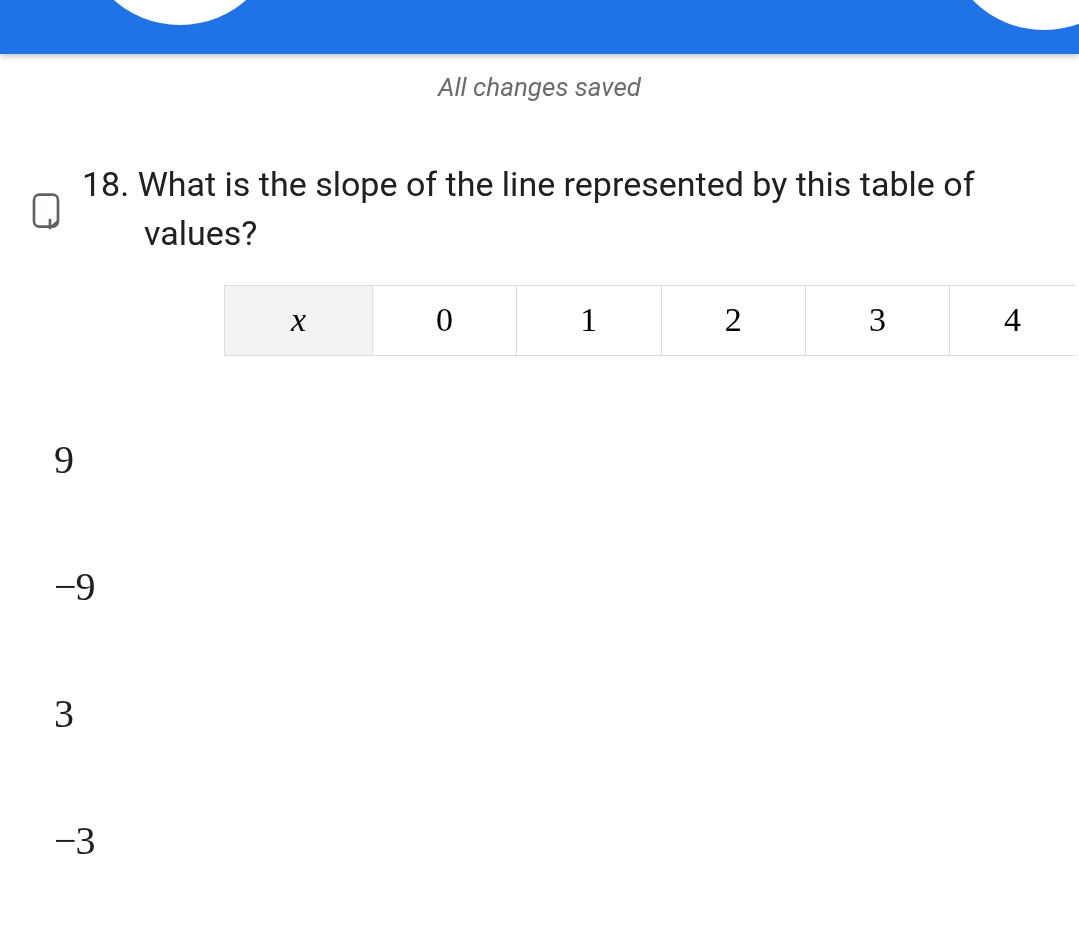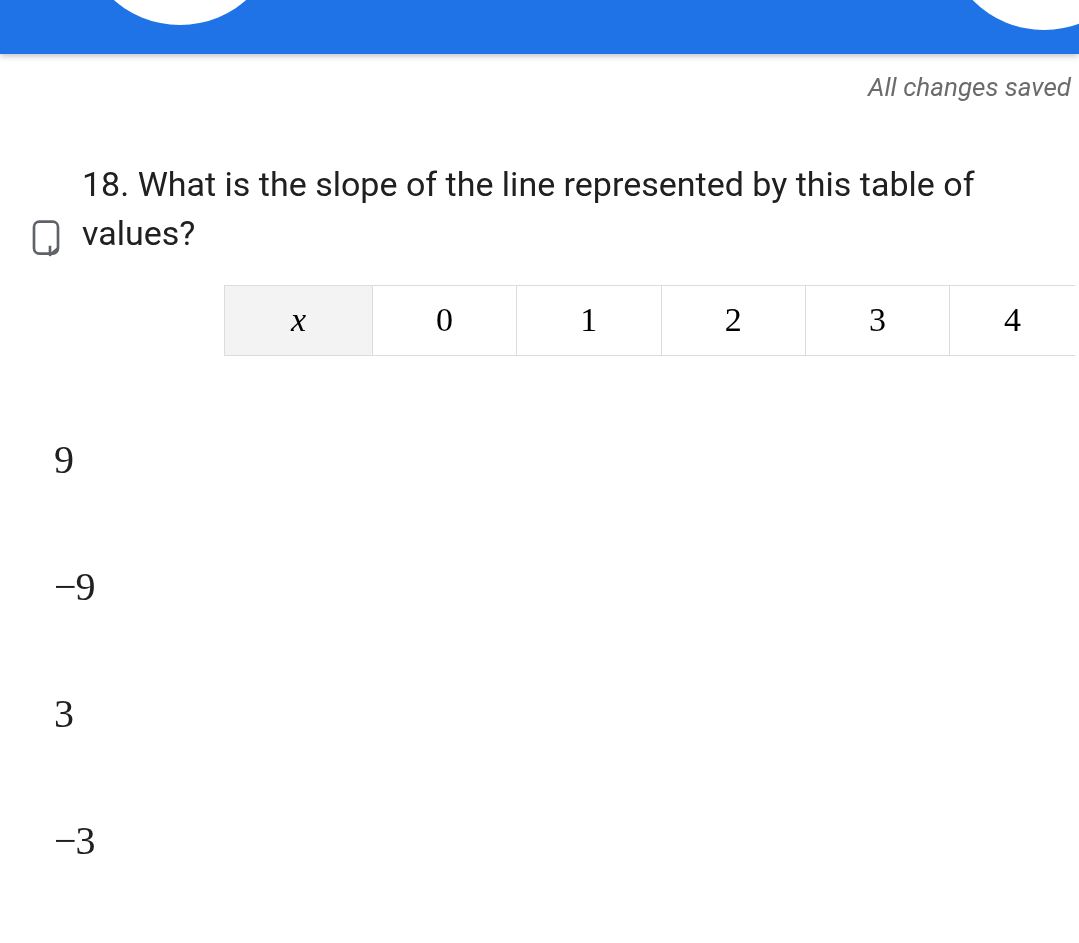--- a/index.html
+++ b/index.html
@@ -33,32 +33,32 @@
       left: 80px;
       top: -175px;
     }
     .circle-right {
       width: 200px;
       height: 200px;
       right: -65px;
       top: -170px;
     }
     .status-bar {
-      text-align: right;
+      text-align: center;
       font-style: italic;
       font-size: 26px;
       color: #6b6b6b;
-      padding: 18px 8px;
+      padding: 18px 0;
     }
     .question-area {
       padding: 40px 4px 0 30px;
     }
     .question-row {
       display: flex;
-      align-items: flex-end;
+      align-items: center;
     }
     .flag-icon {
       flex: 0 0 auto;
       width: 32px;
       height: 40px;
       margin-top: 6px;
       margin-right: 20px;
       color: #5f6368;
     }
     .flag-icon svg {
@@ -136,21 +136,21 @@
   <div class="question-row">
     <div class="flag-icon">
       <svg viewBox="0 0 24 30">
         <rect x="3" y="2" width="18" height="24" rx="4" ry="4"></rect>
         <path d="M15 20 L15 27 L21 22" stroke-linejoin="round"></path>
       </svg>
     </div>
     <div class="question-text">
       <span class="qnum">18.</span>
       <span>What is the slope of the line represented by this table of</span><br>
-      <span style="display:inline-block;">values?</span>
+      <span style="margin-left:62px; display:inline-block;">values?</span>
     </div>
   </div>
 
   <div class="table-wrap">
     <table class="values">
       <tbody>
           <tr>
         <td class="hdr">x</td>
         <td>0</td>
         <td>1</td>

